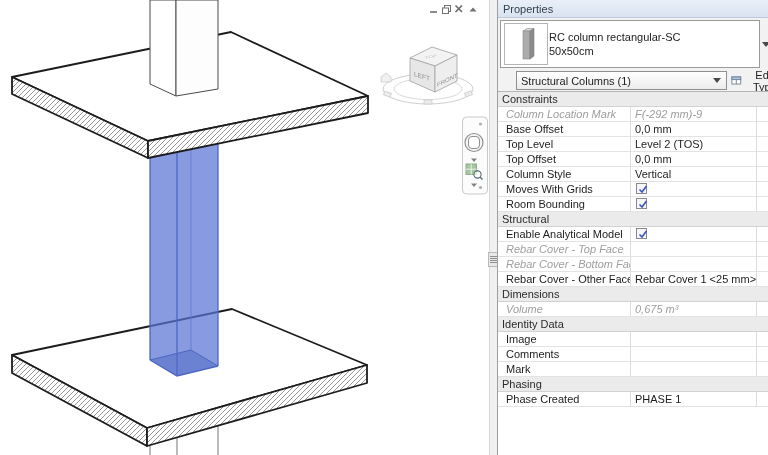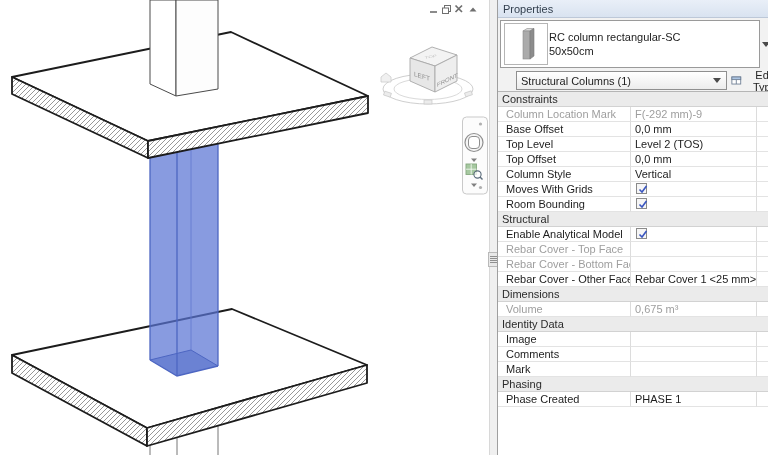--- a/index.html
+++ b/index.html
@@ -50,21 +50,21 @@
     border-top:1px solid #b5b5b5; }
   .phead { height:15px; background:#ebebeb; border-bottom:1px solid #d2d2d2;
     display:flex; align-items:center; padding:0 4px; color:#2b2b2b; }
   .phead .hl { flex:1; }
   .prow { height:15px; display:flex; }
   .pname { width:133px; padding-left:8px; line-height:14px; border-right:1px solid #dcdcdc;
     border-bottom:1px solid #e3e3e3; white-space:nowrap; overflow:hidden; }
   .pval { width:126px; padding-left:4px; line-height:14px; border-right:1px solid #dcdcdc;
     border-bottom:1px solid #e3e3e3; white-space:nowrap; overflow:hidden; position:relative; }
   .pmarg { flex:1; border-bottom:1px solid #e3e3e3; }
-  .gray { color:#9e9e9e; }
+  .gray { color:#9e9e9e;font-style:italic; }
   .sel { box-shadow:inset 0 0 0 2px #2e2e2e; }
   .cb { display:inline-block; width:11px; height:11px; margin-top:1px; margin-left:1px;
     background:#f6f6f6; border:1px solid #8a8a8a; position:relative; }
   .cb svg { position:absolute; left:0; top:-1px; }
 </style>
 </head>
 <body>
 
 <div id="stage">
 

